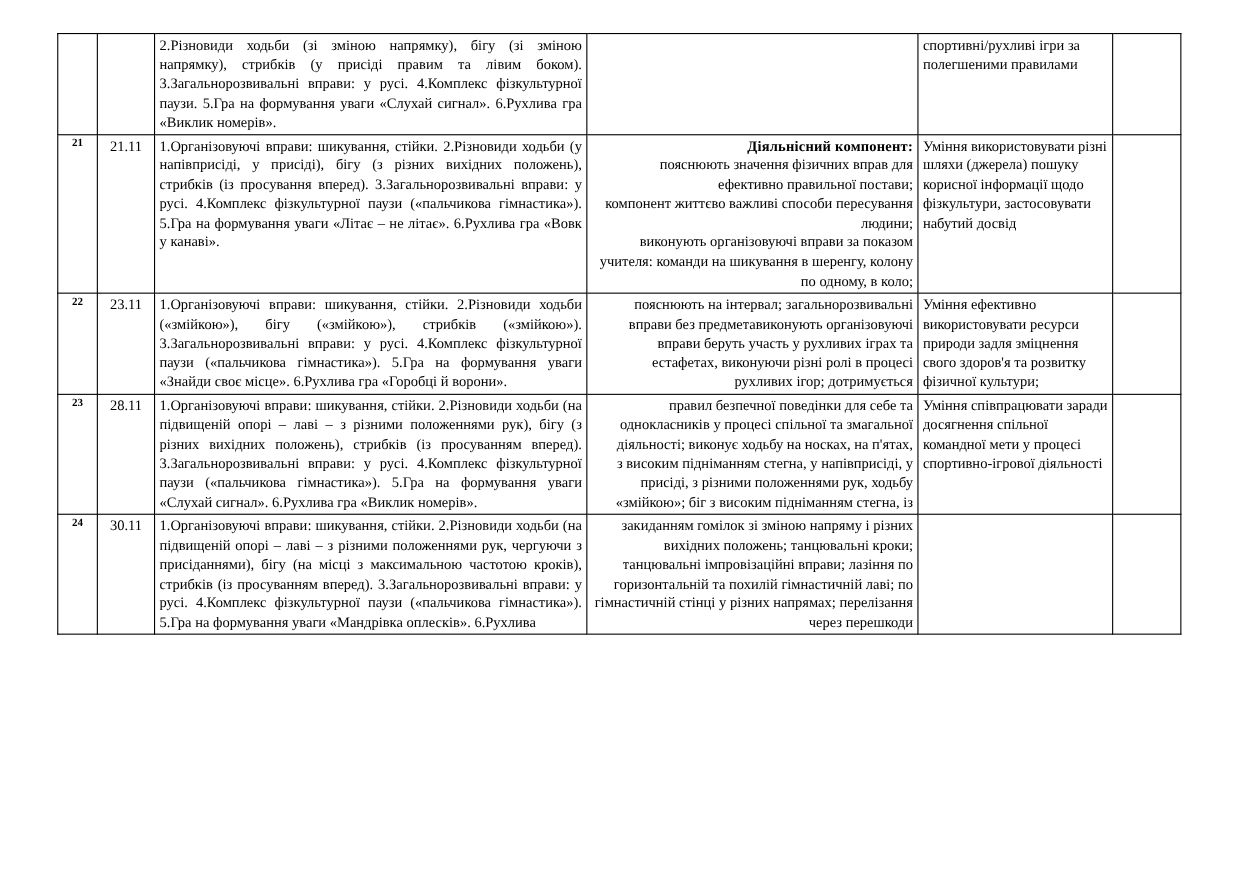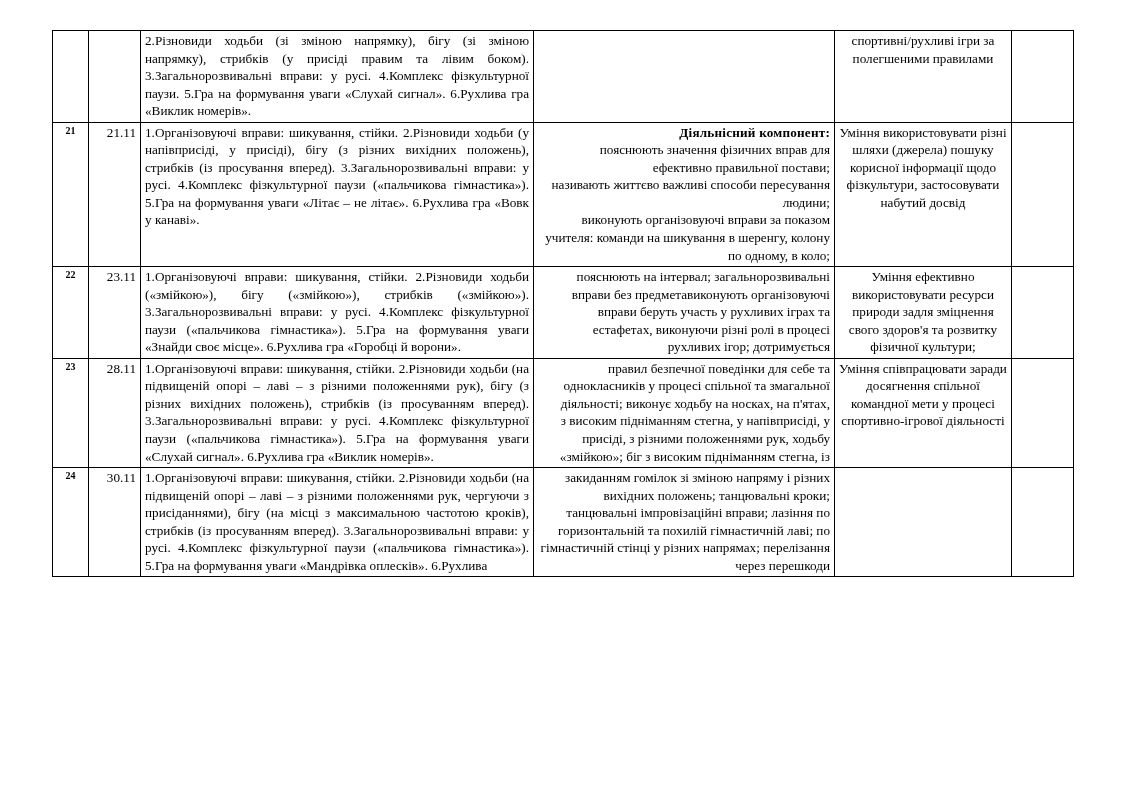--- a/index.html
+++ b/index.html
@@ -41,38 +41,38 @@
   col.c-skills  { width: 177px; }
   col.c-note    { width: 62px; }
 
   td.num {
     text-align: center;
     font-weight: bold;
     font-size: 10px;
     padding-top: 2px;
   }
   td.date {
-    text-align: right;
+    text-align: center;
     font-size: 13.2px;
     padding-top: 2px;
   }
   td.content {
     text-align: justify;
     text-justify: inter-word;
     hyphens: none;
     padding-left: 5px;
     padding-right: 5px;
   }
   td.activity {
     text-align: right;
     padding-left: 5px;
     padding-right: 4px;
   }
   td.skills {
-    text-align: center;
+    text-align: left;
     padding-left: 5px;
     padding-right: 4px;
   }
   td.note { }
 
   .content p, .activity p, .skills p {
     margin: 0;
   }
   .content p {
     text-align: justify;
@@ -117,21 +117,21 @@
 
       <tr>
         <td class="num">21</td>
         <td class="date">21.11</td>
         <td class="content">
           <p>1.Організовуючі вправи: шикування, стійки. 2.Різновиди ходьби (у напівприсіді, у присіді), бігу (з різних вихідних положень), стрибків (із просування вперед). 3.Загальнорозвивальні вправи: у русі. 4.Комплекс фізкультурної паузи («пальчикова гімнастика»). 5.Гра на формування уваги «Літає – не літає». 6.Рухлива гра «Вовк у канаві».</p>
         </td>
         <td class="activity">
           <p><span class="lead-bold">Діяльнісний компонент:</span></p>
           <p><span class="u">пояснюють</span><span> значення фізичних вправ для ефективно правильної постави;</span></p>
-          <p><span class="u">називають</span><span> життєво важливі способи пересування людини;</span></p>
+          <p><span class="u">компонент</span><span> життєво важливі способи пересування людини;</span></p>
           <p><span class="u">виконують</span><span> організовуючі вправи </span><span class="i">за</span> <span class="i">показом учителя</span><span>: команди на шикування в шеренгу, колону по одному, в коло;</span></p>
         </td>
         <td class="skills">
           <p>Уміння використовувати різні шляхи (джерела) пошуку корисної інформації щодо фізкультури, застосовувати набутий досвід</p>
         </td>
         <td class="note"></td>
       </tr>
 
       <tr>
         <td class="num">22</td>

